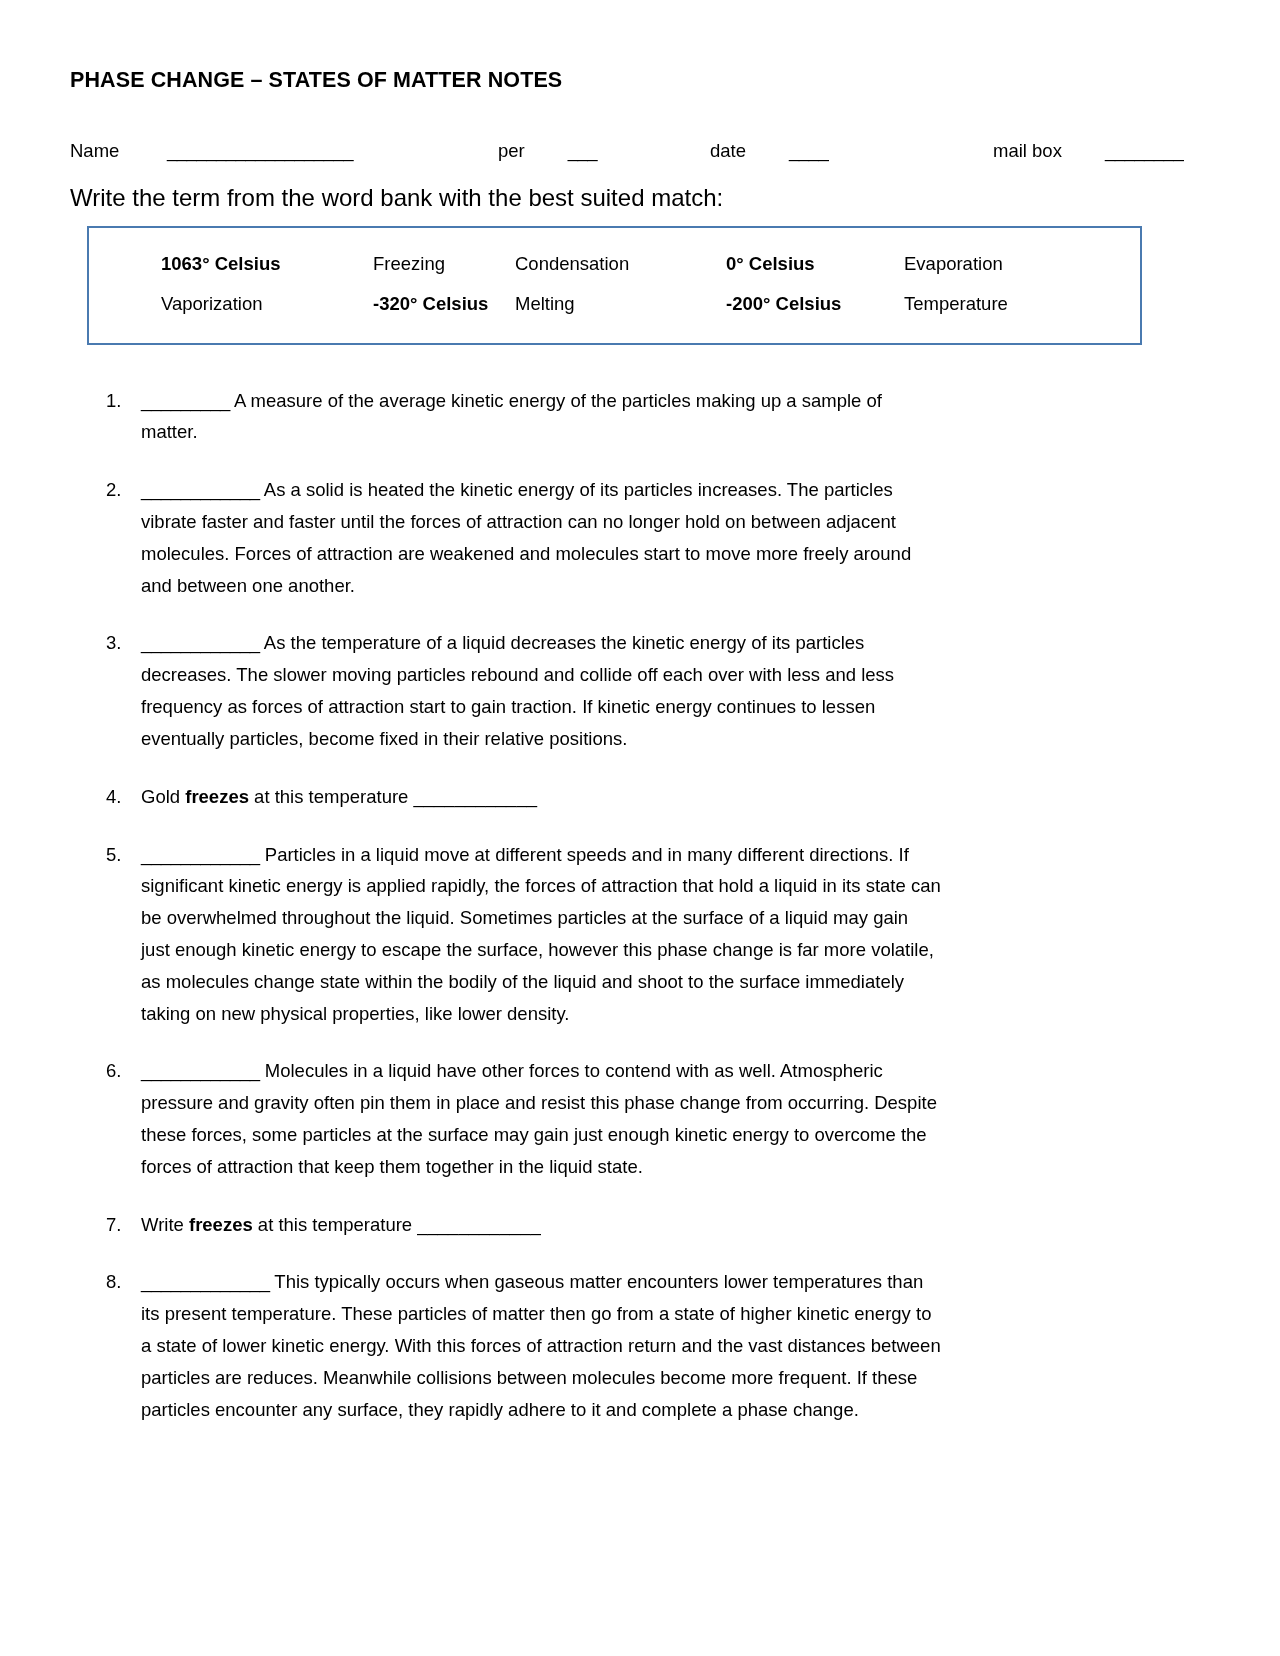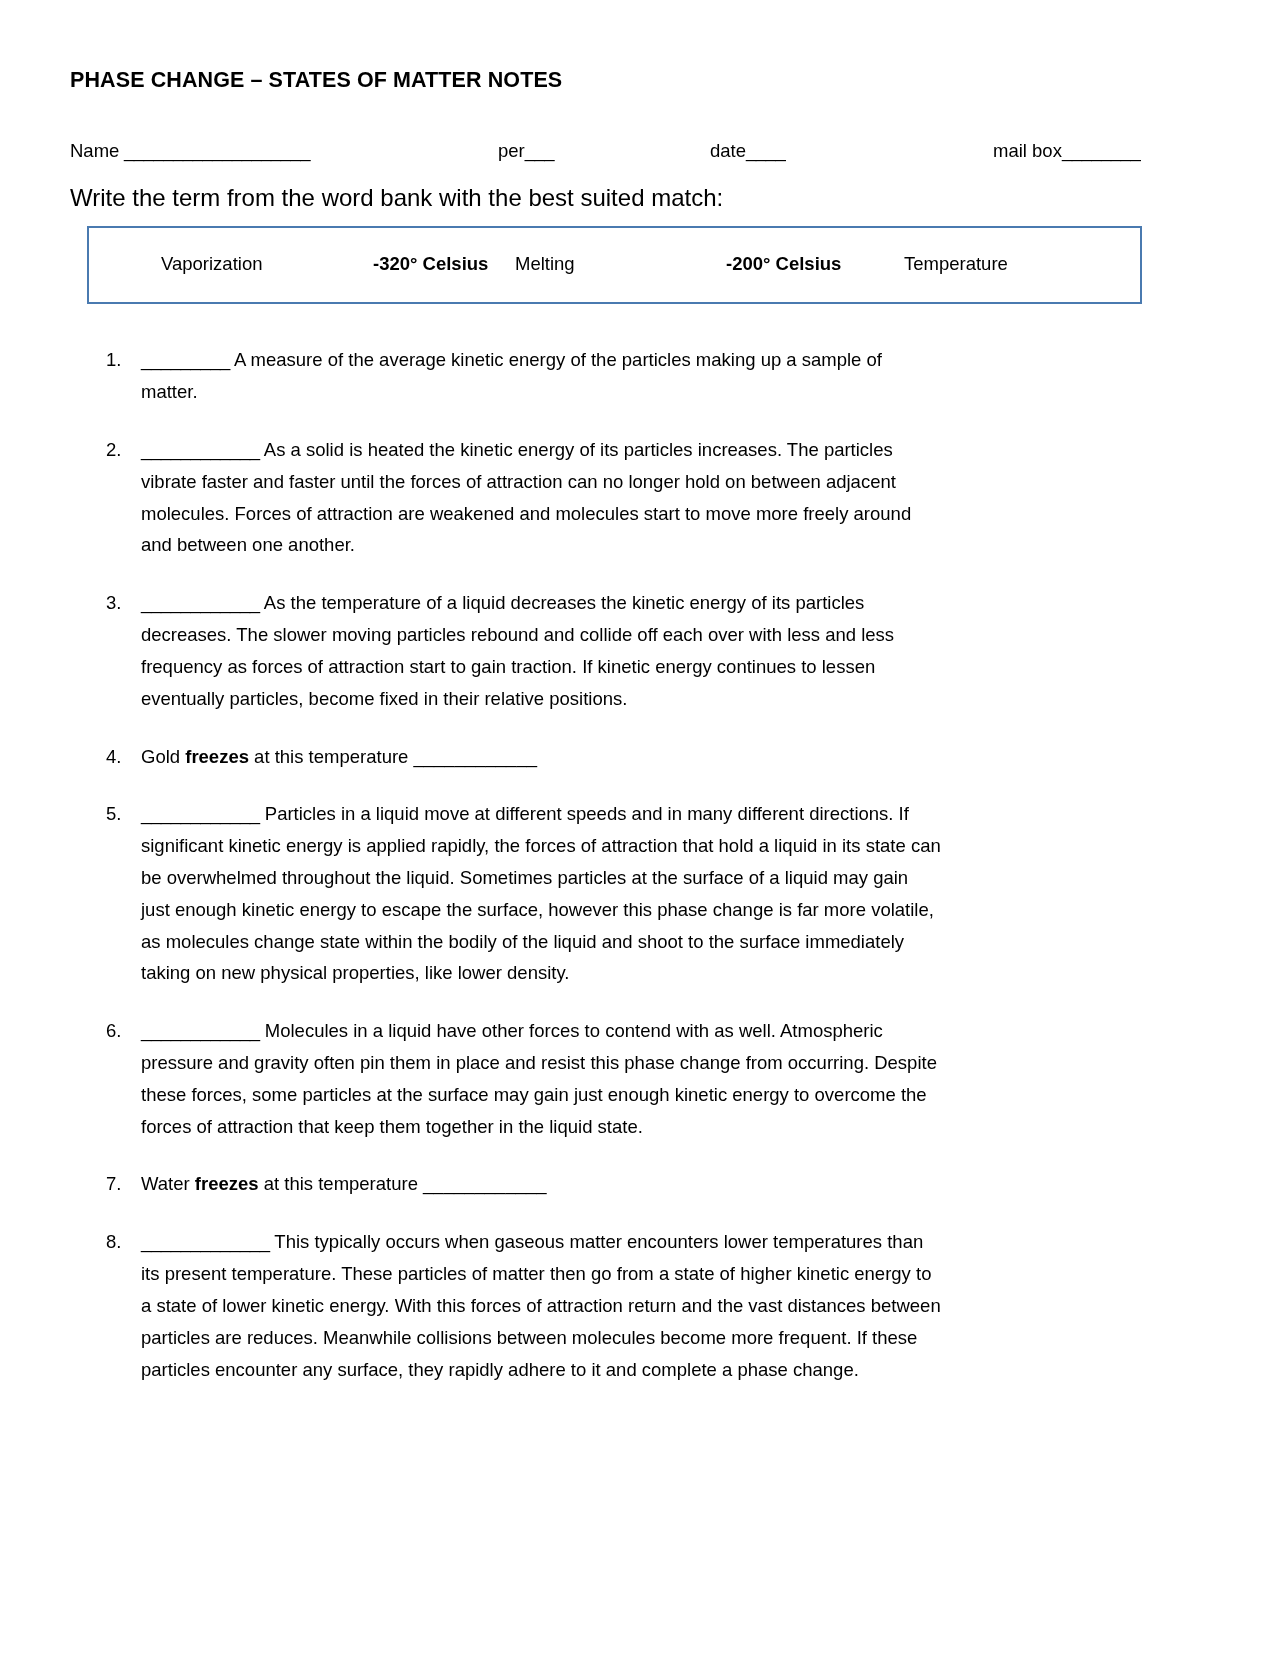--- a/index.html
+++ b/index.html
@@ -36,20 +36,21 @@
     margin-bottom: 12px;
   }
   .meta-field {
     position: absolute;
     white-space: nowrap;
     top: 0;
   }
   .meta-field .meta-label { }
   .meta-field .meta-rule {
     letter-spacing: -0.5px;
+    margin-left: 43px;
   }
   .m-name { left: 0; }
   .m-per  { left: 428px; }
   .m-date { left: 640px; }
   .m-mail { left: 923px; }
 
   .instruction {
     font-size: 24px;
     margin: 0 0 12px 0;
     line-height: 1.35;
@@ -126,32 +127,40 @@
     <span class="meta-field m-mail">
       <span class="meta-label">mail box</span><span class="meta-rule">________</span>
     </span>
   </div>
 
   <p class="instruction">Write the term from the word bank with the best suited match:</p>
 
   <div class="word-bank" id="word-bank">
       <div class="wb-row">
         <span class="wb-cell c0"></span>
+        <span class="wb-cell c1 bold">1063° Celsius</span>
+        <span class="wb-cell c2">Freezing</span>
+        <span class="wb-cell c3">Condensation</span>
+        <span class="wb-cell c4 bold">0° Celsius</span>
+        <span class="wb-cell c5">Evaporation</span>
+      </div>
+      <div class="wb-row">
+        <span class="wb-cell c0"></span>
         <span class="wb-cell c1">Vaporization</span>
         <span class="wb-cell c2 bold">-320° Celsius</span>
         <span class="wb-cell c3">Melting</span>
         <span class="wb-cell c4 bold">-200° Celsius</span>
         <span class="wb-cell c5">Temperature</span>
       </div>
     </div>
 
   <ol class="questions" id="question-list">
       <li class="q-item"><span class="q-num">1.</span><span class="q-blank">_________</span><span> A measure of the average kinetic energy of the particles making up a sample of matter.</span></li>
       <li class="q-item"><span class="q-num">2.</span><span class="q-blank">____________</span><span> As a solid is heated the kinetic energy of its particles increases.  The particles vibrate faster and faster until the forces of attraction can no longer hold on between adjacent molecules.  Forces of attraction are weakened and molecules start to move more freely around and between one another.</span></li>
       <li class="q-item"><span class="q-num">3.</span><span class="q-blank">____________</span><span> As the temperature of a liquid decreases the kinetic energy of its particles decreases.  The slower moving particles rebound and collide off each over with less and less frequency as forces of attraction start to gain traction.  If kinetic energy continues to lessen eventually particles, become fixed in their relative positions.</span></li>
       <li class="q-item"><span class="q-num">4.</span><span>Gold </span><b>freezes</b><span> at this temperature ____________</span></li>
       <li class="q-item"><span class="q-num">5.</span><span class="q-blank">____________</span><span> Particles in a liquid move at different speeds and in many different directions.  If significant kinetic energy is applied rapidly, the forces of attraction that hold a liquid in its state can be overwhelmed throughout the liquid.  Sometimes particles at the surface of a liquid may gain just enough kinetic energy to escape the surface, however this phase change is far more volatile, as molecules change state within the bodily of the liquid and shoot to the surface immediately taking on new physical properties, like lower density.</span></li>
       <li class="q-item"><span class="q-num">6.</span><span class="q-blank">____________</span><span> Molecules in a liquid have other forces to contend with as well.   Atmospheric pressure and gravity often pin them in place and resist this phase change from occurring.  Despite these forces, some particles at the surface may gain just enough kinetic energy to overcome the forces of attraction that keep them together in the liquid state.</span></li>
-      <li class="q-item"><span class="q-num">7.</span><span>Water </span><b>freezes</b><span> at this temperature ____________</span></li>
+      <li class="q-item"><span class="q-num">7.</span><span>Write </span><b>freezes</b><span> at this temperature ____________</span></li>
       <li class="q-item"><span class="q-num">8.</span><span class="q-blank">_____________</span><span> This typically occurs when gaseous matter encounters lower temperatures than its present temperature.  These particles of matter then go from a state of higher kinetic energy to a state of lower kinetic energy.  With this forces of attraction return and the vast distances between particles are reduces.  Meanwhile collisions between molecules become more frequent.  If these particles encounter any surface, they rapidly adhere to it and complete a phase change.</span></li>
     </ol>
 
 </div>
 
 </body></html>

